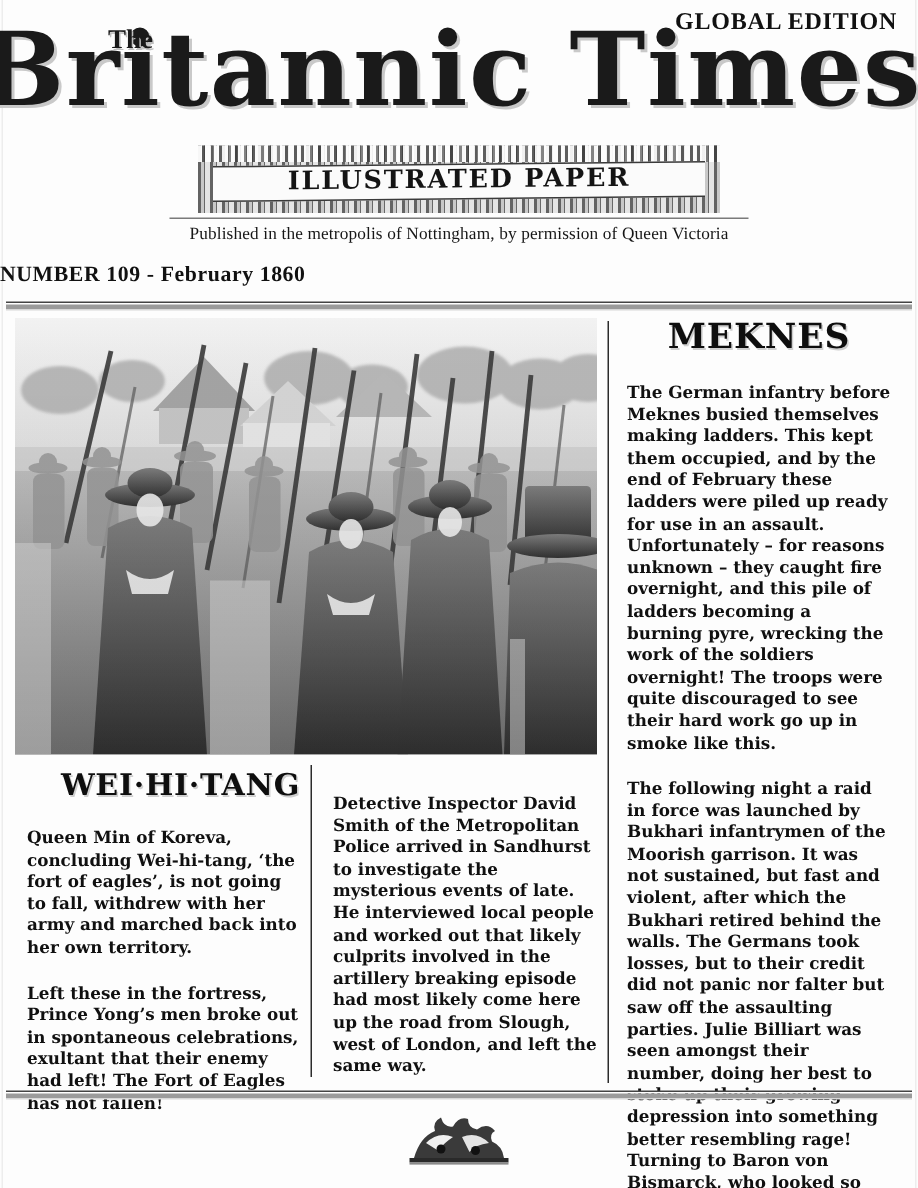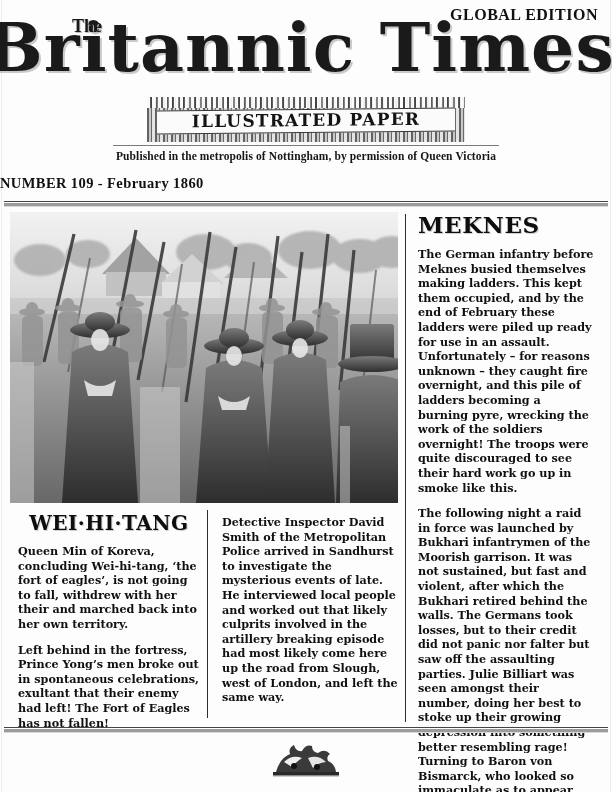--- a/index.html
+++ b/index.html
@@ -73,20 +73,21 @@
   }
 
   
   .banner {
     position: absolute;
     left: 50%;
     transform: translateX(-50%);
     top: 97px;
     width: 318px;
     height: 45px;
+    padding-left: 30px;
   }
   .banner-art {
     position: absolute;
     inset: 0;
     background:
       repeating-linear-gradient(90deg,
         rgba(40,40,40,0.85) 0px, rgba(40,40,40,0.85) 2px,
         rgba(140,140,140,0.55) 2px, rgba(140,140,140,0.55) 4px,
         rgba(20,20,20,0.75) 4px, rgba(20,20,20,0.75) 5px,
         rgba(190,190,190,0.45) 5px, rgba(190,190,190,0.45) 8px);
@@ -135,21 +136,21 @@
     top: 145px;
     height: 1px;
     background: #7a7a7a;
   }
   .published-line {
     position: absolute;
     left: 0; right: 0;
     top: 150px;
     text-align: center;
     font-family: "Liberation Serif", serif;
-    font-weight: bold;
+    font-weight: normal;
     font-size: 11.5px;
     letter-spacing: 0.1px;
     color: #161616;
   }
   .issue-line {
     position: absolute;
     left: 0; right: 0;
     top: 175px;
     text-align: left;
     font-family: "Liberation Serif", serif;
@@ -245,37 +246,37 @@
 
   
   .headline {
     font-family: "DejaVu Serif", "Liberation Serif", serif;
     font-weight: bold;
     font-size: 23px;
     line-height: 26px;
     letter-spacing: 0.6px;
     color: #0e0e0e;
     margin: 0 0 9px 0;
-    text-align: left;
+    text-align: center;
     text-shadow: 1px 1px 0 rgba(150,150,150,0.45);
   }
   .headline.small {
     font-size: 20px;
     line-height: 23px;
     letter-spacing: 0.5px;
   }
-  .headline.left { text-align: center; }
+  .headline.left { text-align: right; }
 
   .body-p {
     font-family: "DejaVu Serif", "Liberation Serif", serif;
     font-weight: bold;
     font-size: 11.2px;
     line-height: 14.6px;
     color: #101010;
-    margin: 3px 0 11px 0;
+    margin: 16px 0 11px 0;
     text-align: left;
   }
 
   
   .ornament {
     position: absolute;
     left: 50%;
     transform: translateX(-50%);
     top: 742px;
     width: 72px;
@@ -464,22 +465,22 @@
             <rect x="0" y="0" width="388" height="291" fill="url(#skyg)"></rect>
           </g>
         </svg>
       </div>
 
       <div class="lower-cols">
         <div class="vdiv-inner"></div>
 
         <div class="col-weihitang">
           <h2 class="headline small left">WEI·HI·TANG</h2>
-          <p class="body-p">Queen Min of Koreva, concluding Wei-hi-tang, ‘the fort of eagles’, is not going to fall, withdrew with her their and marched back into her own territory.</p>
-          <p class="body-p">Left behind in the fortress, Prince Yong’s men broke out in spontaneous celebrations, exultant that their enemy had left! The Fort of Eagles has not fallen!</p>
+          <p class="body-p">Queen Min of Koreva, concluding Wei-hi-tang, ‘the fort of eagles’, is not going to fall, withdrew with her army and marched back into her own territory.</p>
+          <p class="body-p">Left these in the fortress, Prince Yong’s men broke out in spontaneous celebrations, exultant that their enemy had left! The Fort of Eagles has not fallen!</p>
         </div>
 
         <div class="col-sandhurst">
           <p class="body-p">Detective Inspector David Smith of the Metropolitan Police arrived in Sandhurst to investigate the mysterious events of late. He interviewed local people and worked out that likely culprits involved in the artillery breaking episode had most likely come here up the road from Slough, west of London, and left the same way.</p>
         </div>
       </div>
     </div>
 
     <div class="col-meknes">
       <h2 class="headline">MEKNES</h2>

